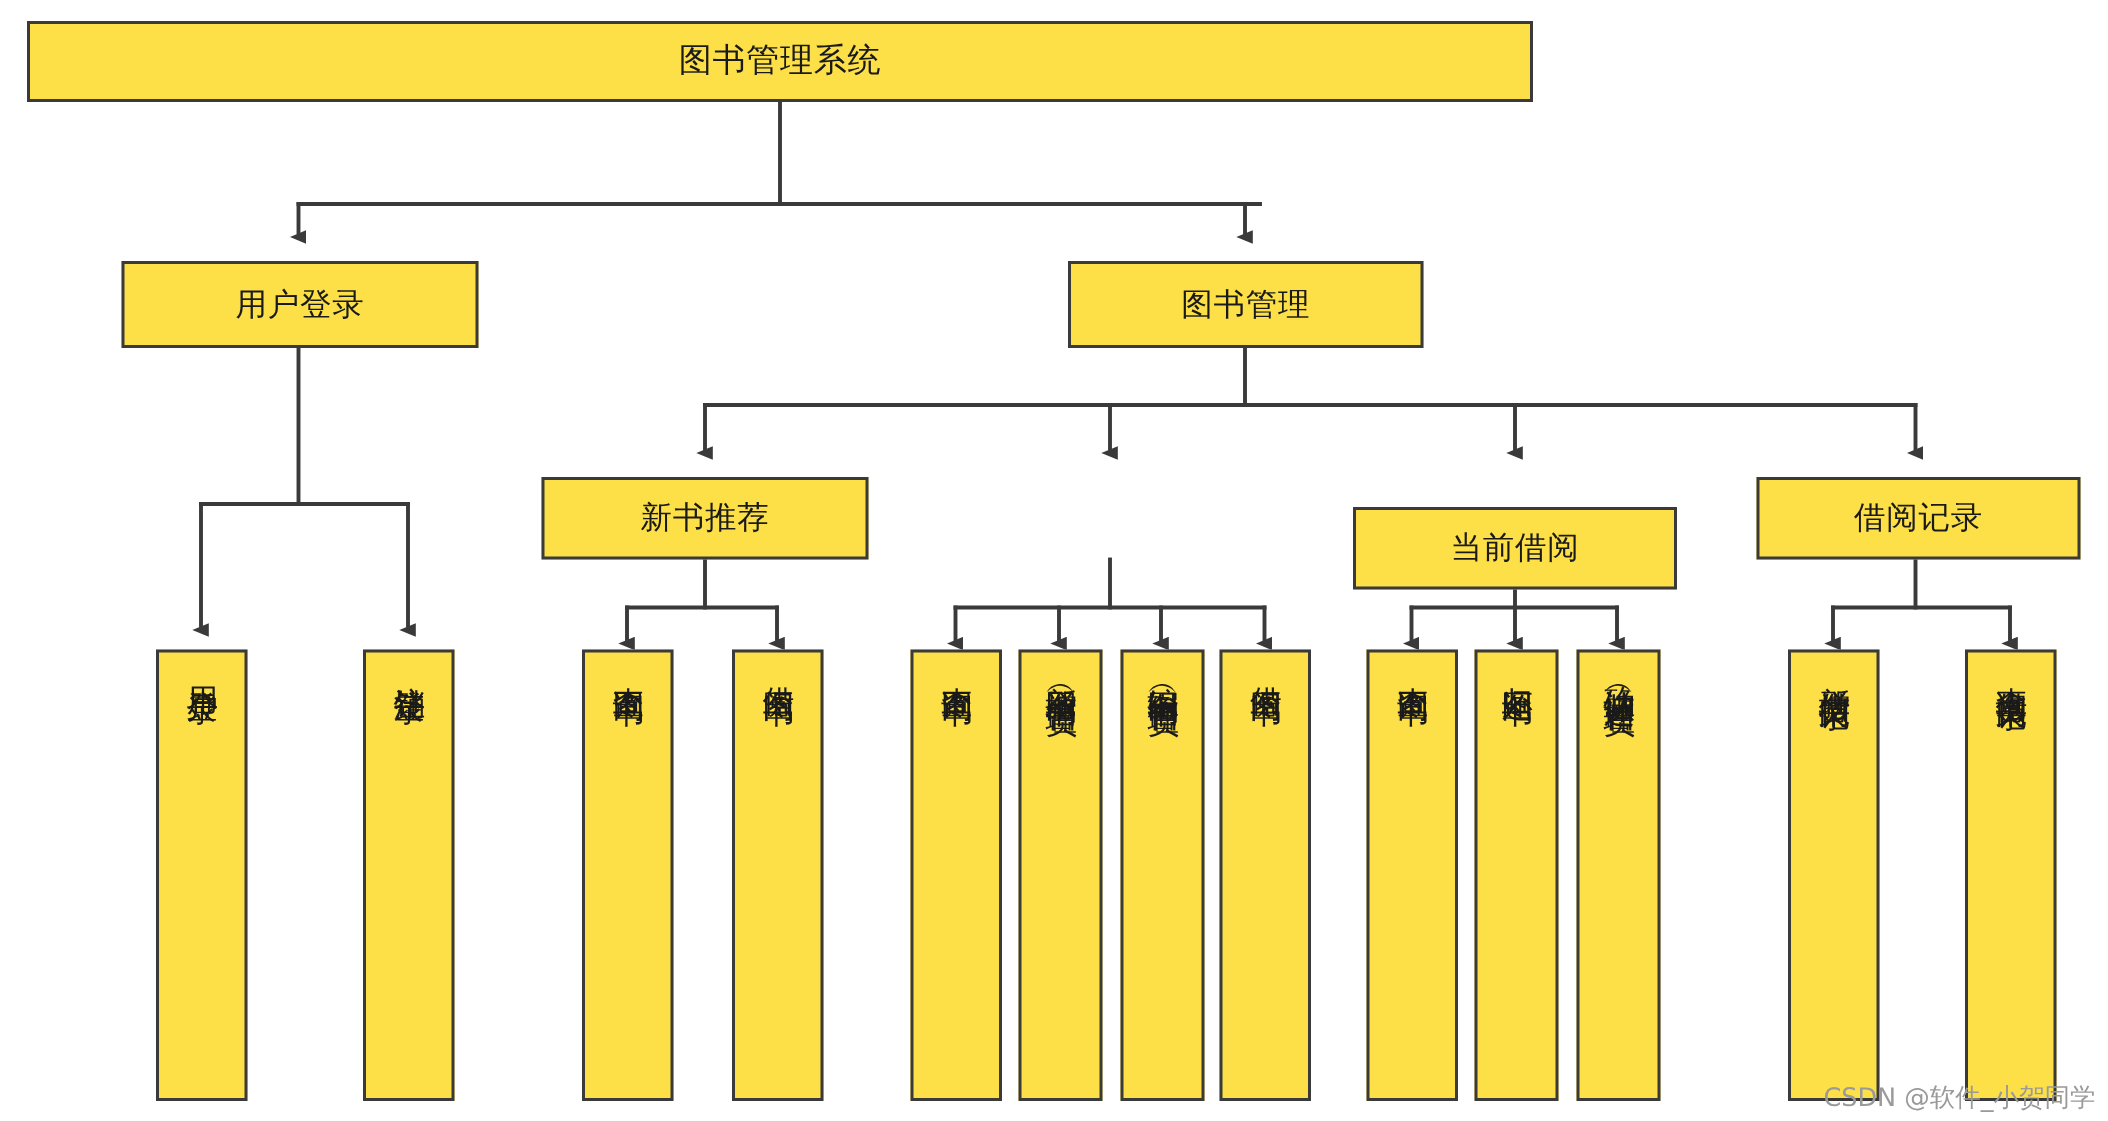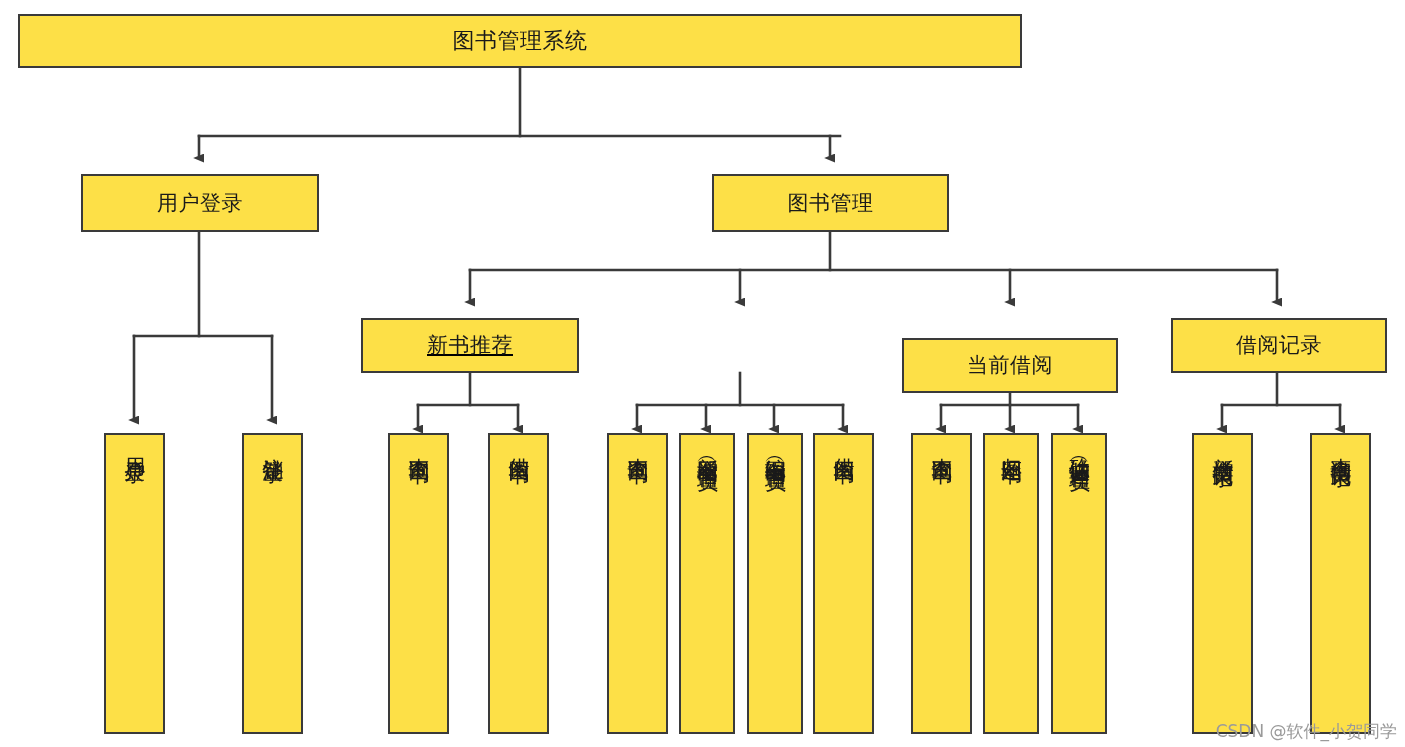--- a/index.html
+++ b/index.html
@@ -134,21 +134,21 @@
   </div>
 
   <div class="node horiz" style="left:81px; top:174px; width:238px; height:58px;">
     <span class="label">用户登录</span>
   </div>
 
   <div class="node horiz" style="left:712px; top:174px; width:237px; height:58px;">
     <span class="label">图书管理</span>
   </div>
 
-  <div class="node horiz" style="left:361px; top:318px; width:218px; height:55px;text-decoration:underline;">
+  <div class="node horiz" style="left:361px; top:318px; width:218px; height:55px;">
     <span class="label">新书推荐</span>
   </div>
 
 
   <div class="node horiz" style="left:902px; top:318px; width:216px; height:55px;margin-top:20px;">
     <span class="label">当前借阅</span>
   </div>
 
   <div class="node horiz" style="left:1171px; top:318px; width:216px; height:55px;">
     <span class="label">借阅记录</span>

